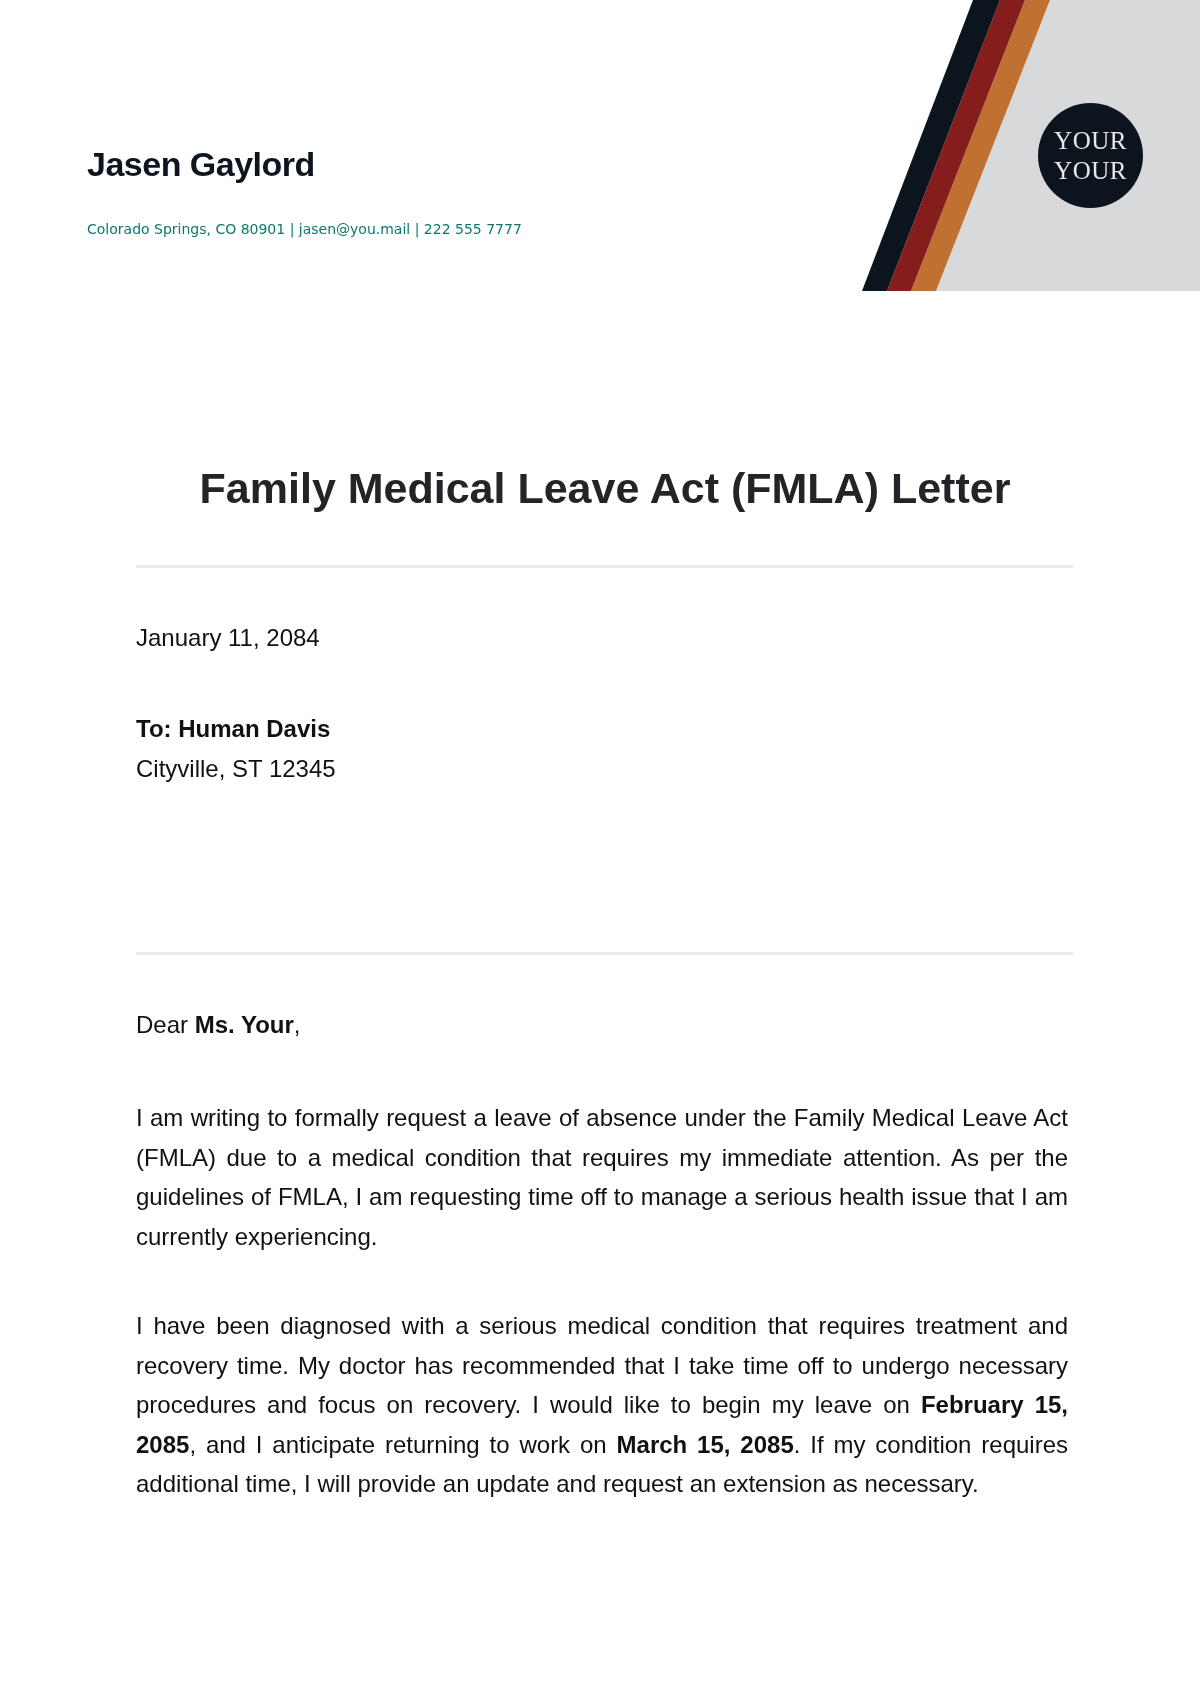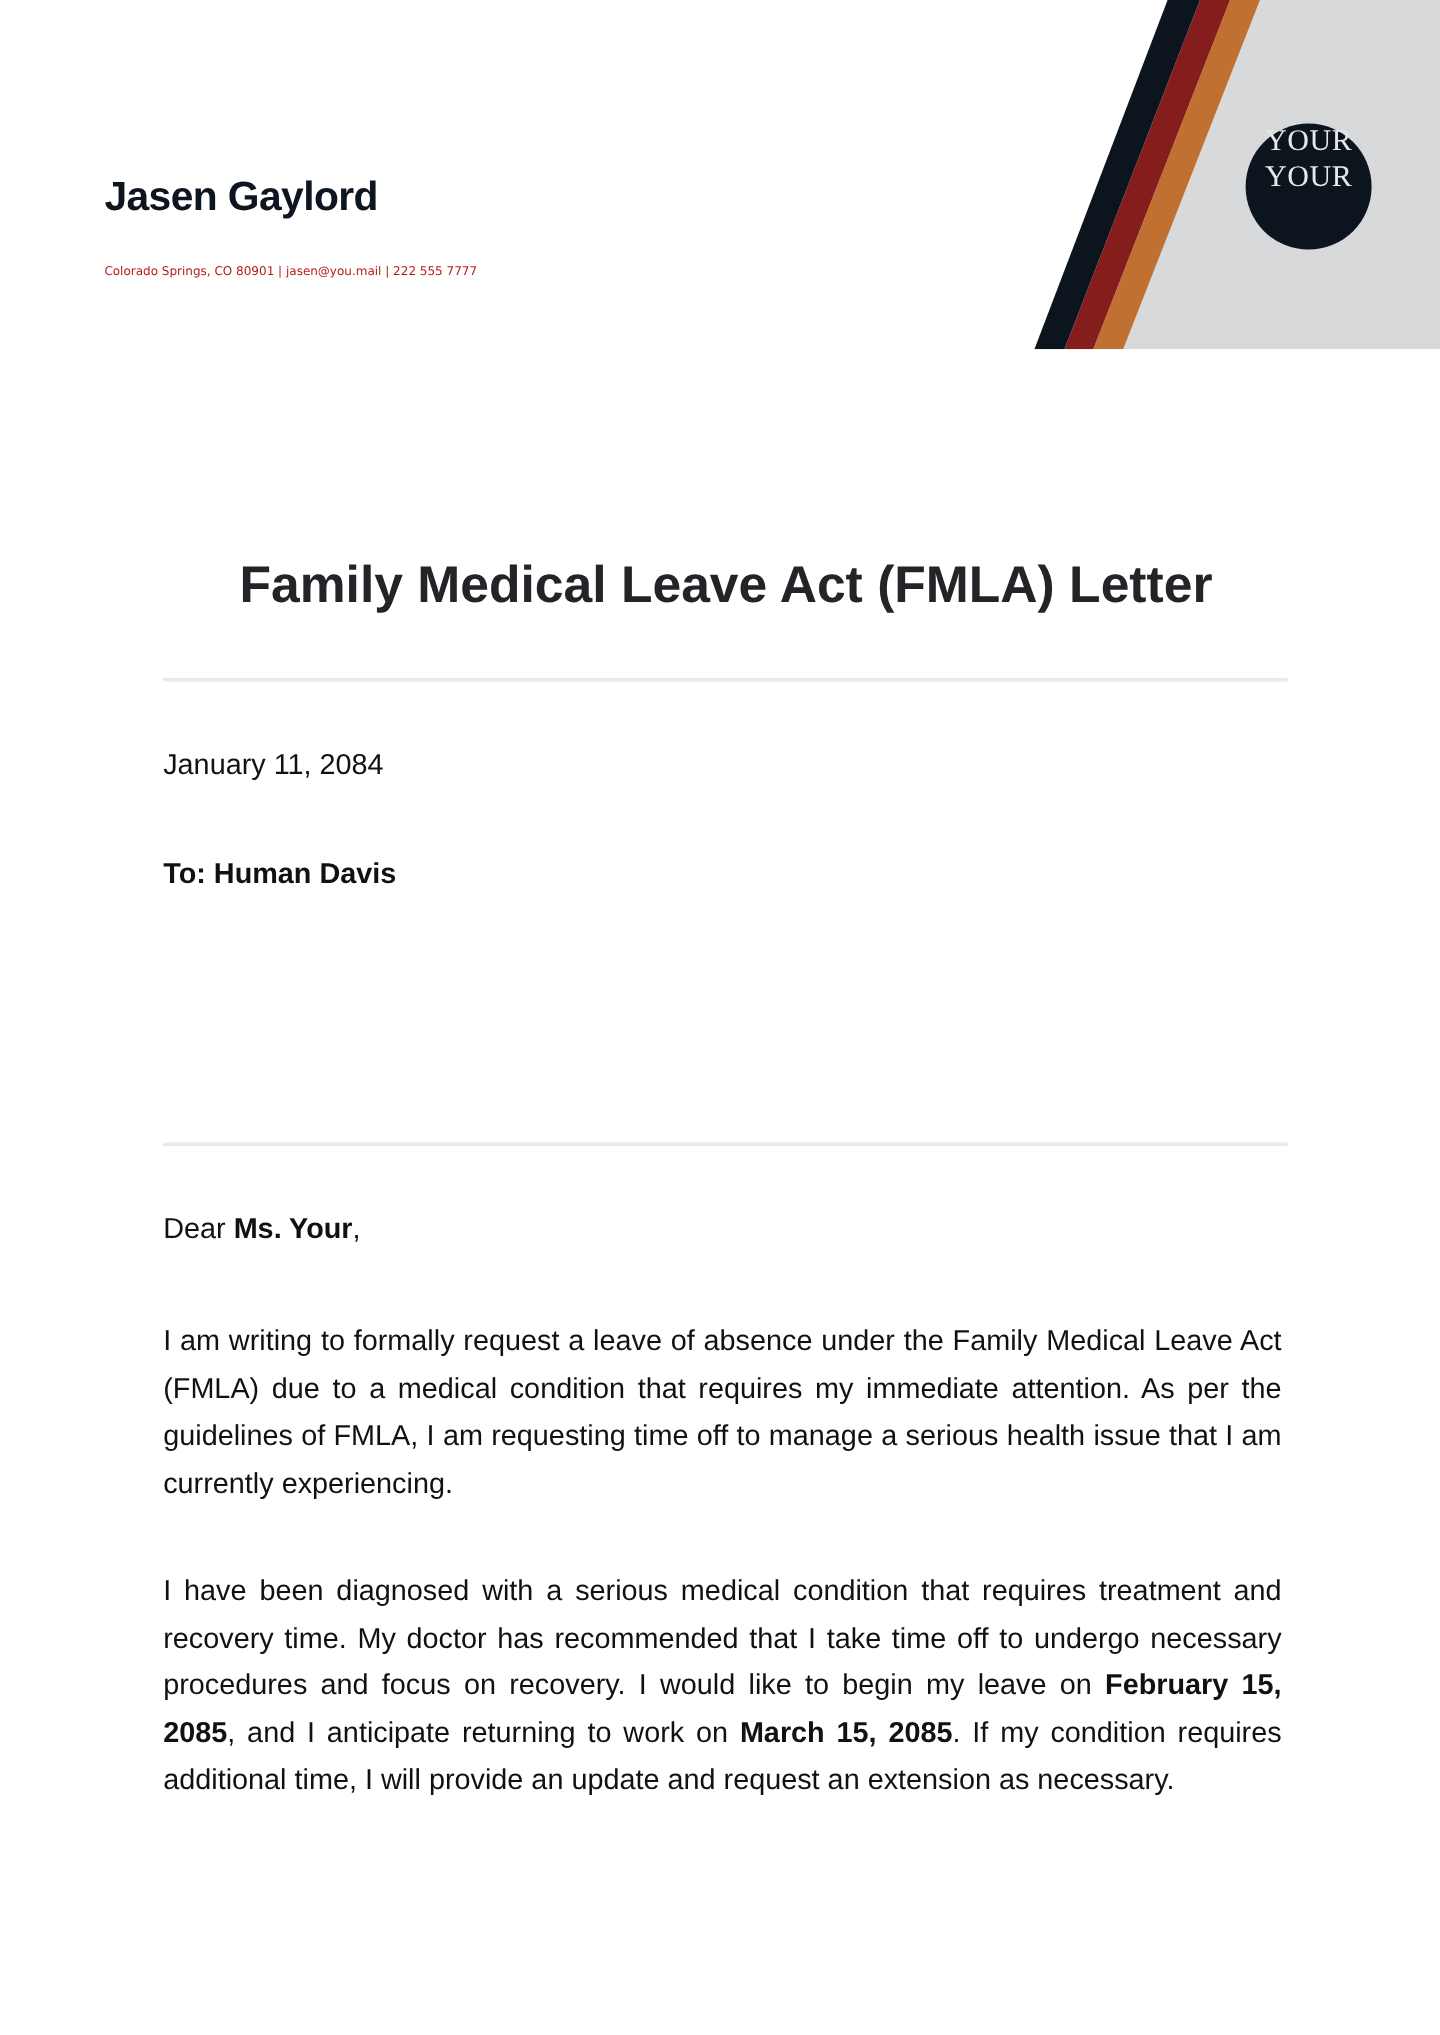--- a/index.html
+++ b/index.html
@@ -6,32 +6,32 @@
     body {
       width: 1200px; height: 1696px; position: relative; overflow: hidden;
       background: #ffffff; color: #111111;
       font-family: "Liberation Sans", "DejaVu Sans", sans-serif;
     }
     .header-art { position: absolute; left: 0; top: 0; width: 1200px; height: 291px; pointer-events: none; }
     .header-art svg { position: absolute; left: 0; top: 0; }
     .logo {
       position: absolute; left: 1038px; top: 103px; width: 105px; height: 105px;
       border-radius: 50%; background: #0c141d;
-      display: flex; flex-direction: column; align-items: center; justify-content: flex-start;
+      display: flex; flex-direction: column; align-items: center; justify-content: center;
       color: #e8e8e8; font-family: "Liberation Serif", "DejaVu Serif", serif;
       font-size: 25px; line-height: 30px; letter-spacing: 0.5px;
     }
     .sender-name {
       position: absolute; left: 87px; top: 145px;
       font-family: Liberation Sans, sans-serif; font-weight: bold;
       font-size: 34px; letter-spacing: -0.5px; color: #0d1620; white-space: nowrap;
     }
     .sender-contact {
       position: absolute; left: 87px; top: 221px;
-      font-family: "DejaVu Sans", sans-serif; font-size: 10px; color: #b91c1c; white-space: nowrap;
+      font-family: "DejaVu Sans", sans-serif; font-size: 14px; color: #0f766e; white-space: nowrap;
     }
     .title {
       position: absolute; left: 0; width: 1210px; top: 464px; text-align: center;
       font-size: 43px; font-weight: bold; color: #222428; white-space: nowrap;
     }
     .divider { position: absolute; left: 136px; width: 937px; height: 3px; background: #e9e9e9; }
     .text { font-size: 24px; line-height: 39.5px; color: #111; }
     .date { position: absolute; left: 136px; top: 618px; }
     .recipient { position: absolute; left: 136px; top: 709px; }
     .recipient div { white-space: nowrap; }
@@ -62,20 +62,21 @@
 <div class="sender-contact">Colorado Springs, CO 80901 | jasen@you.mail | 222 555 7777</div>
 
 <h1 class="title" style="margin:0">Family Medical Leave Act (FMLA) Letter</h1>
 
 <div class="divider" style="top:565px"></div>
 
 <div class="text date">January 11, 2084</div>
 
 <div class="text recipient">
   <div class="bold">To: Human Davis</div>
+  <div>Cityville, ST 12345</div>
 </div>
 
 <div class="divider" style="top:952px"></div>
 
 <div class="text salutation"><span>Dear </span><span class="bold">Ms. Your</span><span>,</span></div>
 
 <p class="text para p1">I am writing to formally request a leave of absence under the Family Medical Leave Act (FMLA) due to a medical condition that requires my immediate attention. As per the guidelines of FMLA, I am requesting time off to manage a serious health issue that I am currently experiencing.</p>
 
 <p class="text para p2"><span>I have been diagnosed with a serious medical condition that requires treatment and recovery time. My doctor has recommended that I take time off to undergo necessary procedures and focus on recovery. I would like to begin my leave on </span><span class="bold">February 15, 2085</span><span>, and I anticipate returning to work on </span><span class="bold">March 15, 2085</span><span>. If my condition requires additional time, I will provide an update and request an extension as necessary.</span></p>
 

